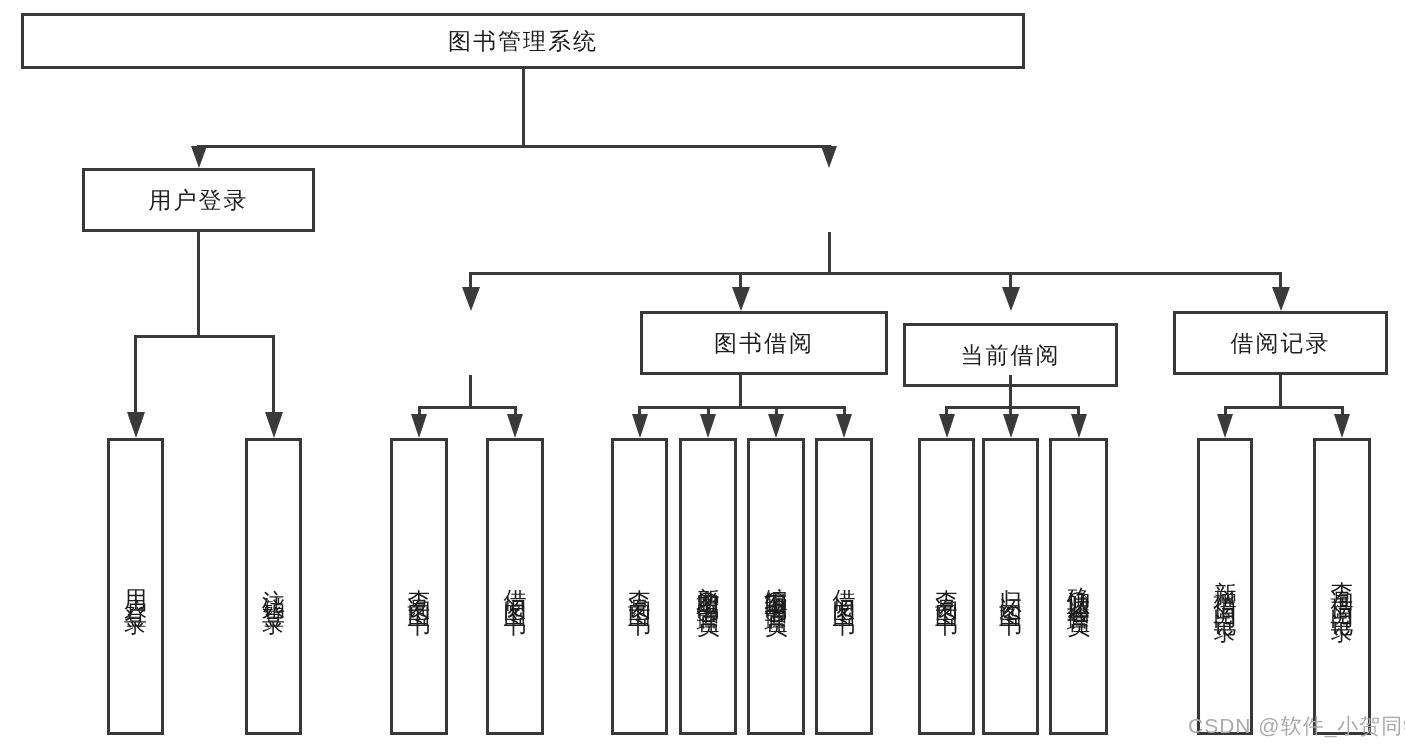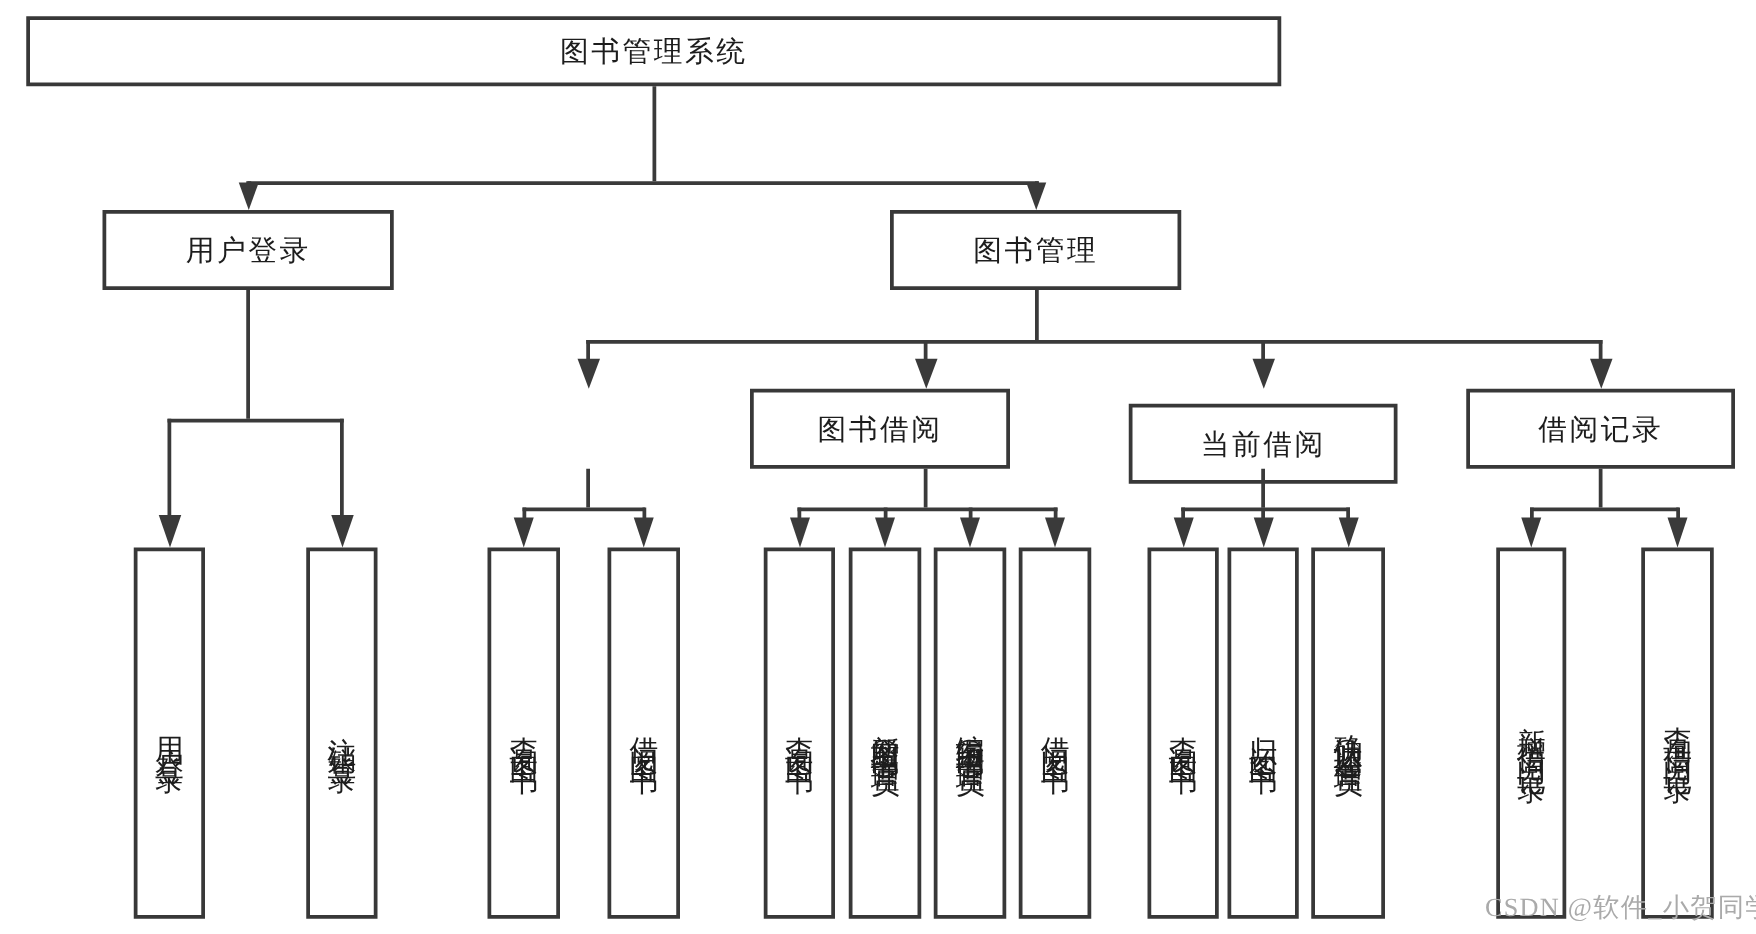--- a/index.html
+++ b/index.html
@@ -1,20 +1,20 @@
 <!DOCTYPE html>
 <html><head>
 <meta charset="utf-8">
 <style>
   html,body{margin:0;padding:0;background:#fff;}
   #stage{
     position:relative;
     width:1405px;height:747px;
     background:#ffffff;
-    font-family:Liberation Serif, serif;
+    font-family:Liberation Sans, sans-serif;
     overflow:hidden;
   }
   .box{
     position:absolute;
     box-sizing:border-box;
     background:#ffffff;
     border:3px solid #383838;
     display:flex;
     align-items:center;
     justify-content:center;
@@ -61,25 +61,22 @@
 
 <div id="stage">
 
   <div class="box hbox" style="left:21px;top:13px;width:1004px;height:56px">
     <span>图书管理系统</span>
   </div>
 
   <div class="box hbox" style="left:82px;top:168px;width:233px;height:64px">
     <span>用户登录</span>
   </div>
-  <div class="box hbox" style="left:712px;top:168px;width:233px;height:64px">
-    <span>图书管理</span>
-  </div>
 
-  <div class="box hbox" style="left:600px;top:311px;width:208px;height:64px">
+  <div class="box hbox" style="left:640px;top:311px;width:248px;height:64px">
     <span>图书借阅</span>
   </div>
   <div class="box hbox" style="left:903px;top:323px;width:215px;height:64px">
     <span>当前借阅</span>
   </div>
   <div class="box hbox" style="left:1173px;top:311px;width:215px;height:64px">
     <span>借阅记录</span>
   </div>
 
   <div class="box leaf" style="left:107px;top:438px;width:57px;height:297px">

